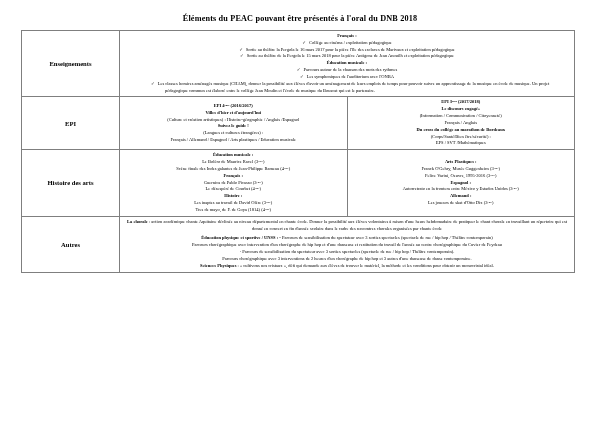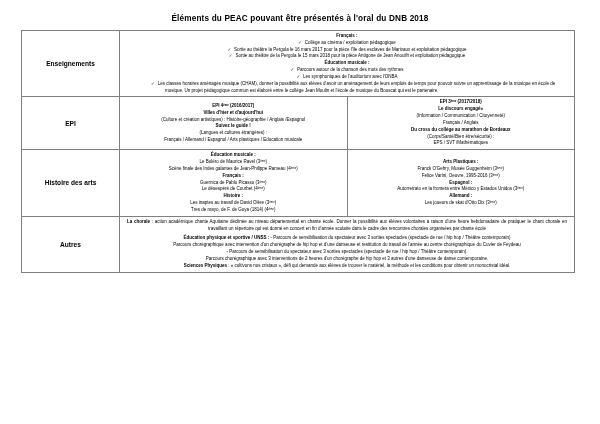--- a/index.html
+++ b/index.html
@@ -12,20 +12,21 @@
     height: 424px;
     font-family: "Liberation Sans", sans-serif;
     color: #000000;
     overflow: hidden;
   }
   .page {
     position: relative;
     width: 600px;
     height: 424px;
     background: #ffffff;
+    font-family: Liberation Serif, serif;
   }
   .doc-title {
     text-align: center;
     font-size: 8.2px;
     font-weight: bold;
     padding-top: 14px;
     padding-bottom: 7px;
     letter-spacing: 0.02em;
   }
   table.peac {

